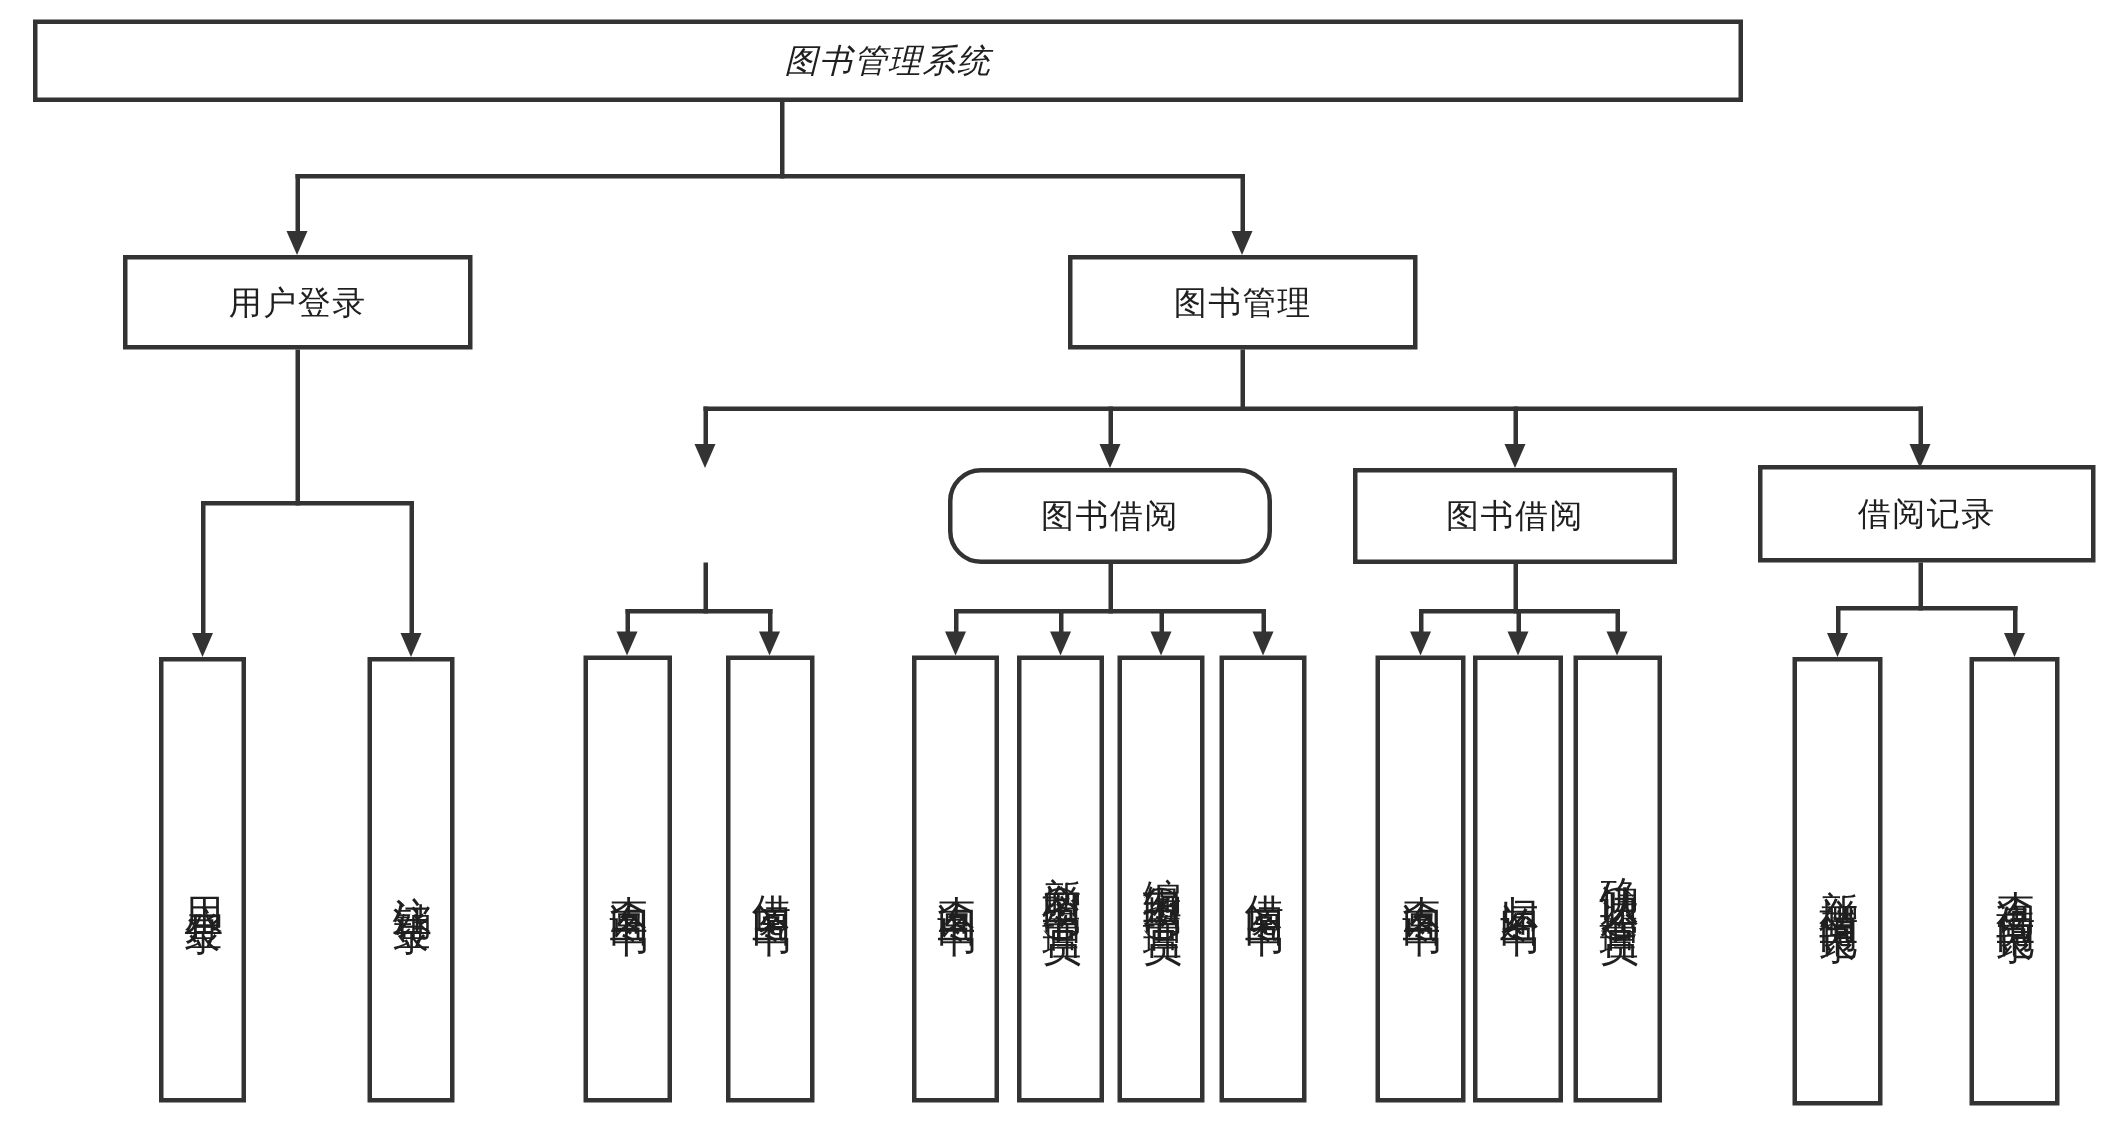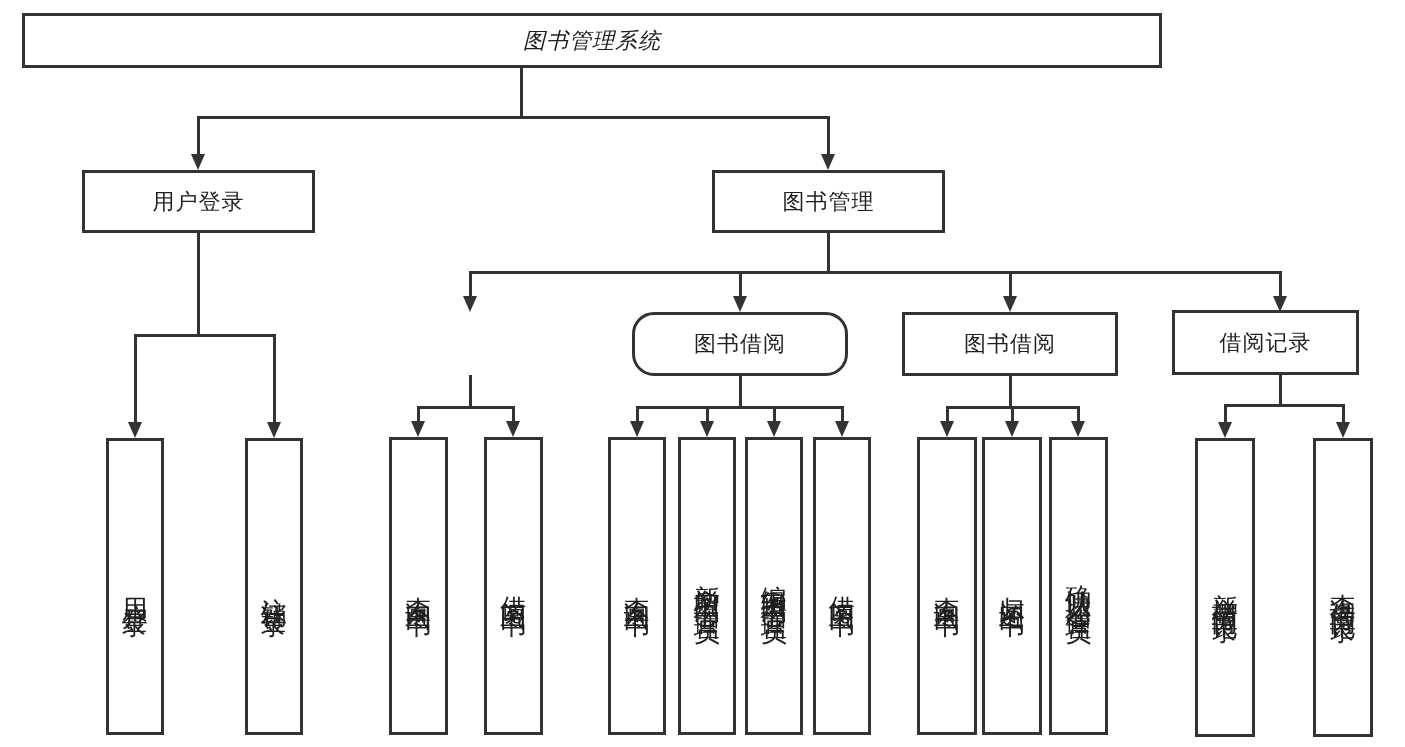--- a/index.html
+++ b/index.html
@@ -70,21 +70,21 @@
     </div>
     <div class="node h" style="left: 712px; top: 170px; width: 233px; height: 63px;">
       <span class="label">图书管理</span>
     </div>
     <div class="node h" style="left: 632px; top: 312px; width: 216px; height: 64px; border-radius: 22px;">
       <span class="label">图书借阅</span>
     </div>
     <div class="node h" style="left: 902px; top: 312px; width: 216px; height: 64px;">
       <span class="label">图书借阅</span>
     </div>
-    <div class="node h" style="left: 1172px; top: 310px; width: 187px; height: 65px;">
+    <div class="node h" style="left: 1172px; top: 310px; width: 225px; height: 65px;">
       <span class="label">借阅记录</span>
     </div>
     <div class="node v" style="left: 106px; top: 438px; width: 58px; height: 297px;">
       <span class="label">用户登录</span>
     </div>
     <div class="node v" style="left: 245px; top: 438px; width: 58px; height: 297px;">
       <span class="label">注销登录</span>
     </div>
     <div class="node v" style="left: 389px; top: 437px; width: 59px; height: 298px;">
       <span class="label">查询图书</span>

